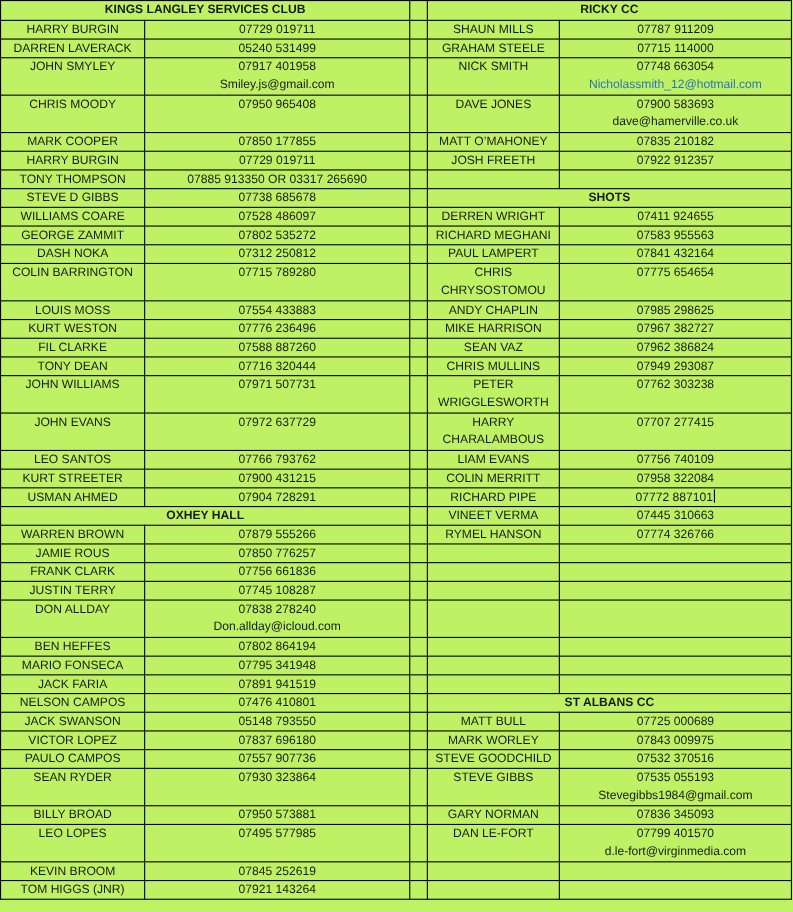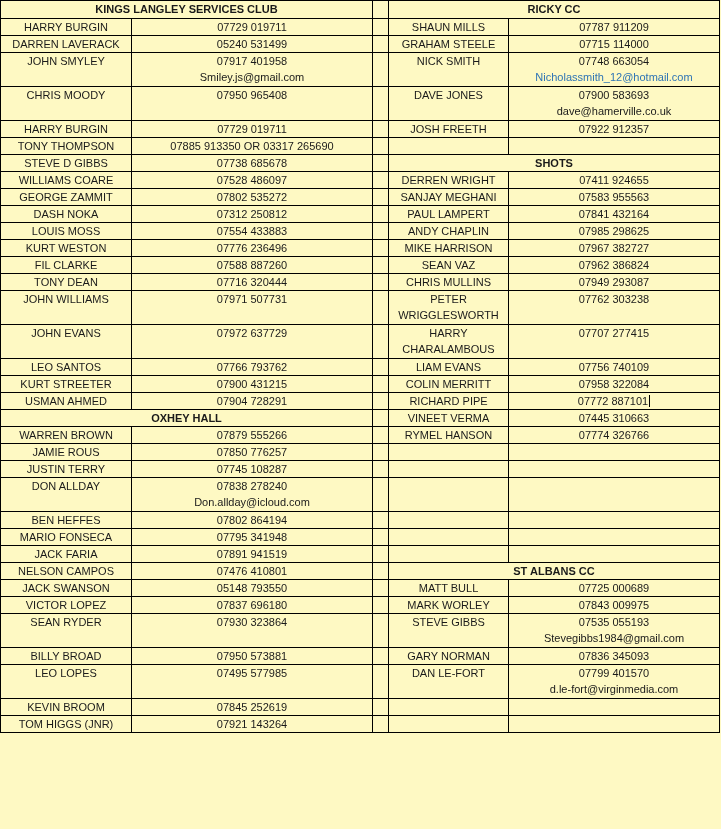--- a/index.html
+++ b/index.html
@@ -1,17 +1,17 @@
 <!DOCTYPE html>
 <html><head>
 <meta charset="utf-8">
 <style>
   html,body{margin:0;padding:0;background:#ffffff;}
   .sheet{
-    width:721px;height:829px;overflow:hidden;background:#fef9c3;position:relative;
+    width:721px;height:829px;overflow:hidden;background:#bef264;position:relative;
   }
   table.grid{
     border-collapse:collapse;table-layout:fixed;width:720px;
     font-family:"Liberation Sans",sans-serif;font-size:11px;color:#1a1a1a;
   }
   table.grid td{
     border:1px solid #000;padding:0 2px;text-align:center;
     vertical-align:top;line-height:16px;overflow:hidden;white-space:normal;
   }
   tr.hdr{height:18px}
@@ -83,20 +83,31 @@
             <div><span>07950 965408</span></div>
           </td>
           <td></td>
           <td><span>DAVE JONES</span></td>
           <td>
             <div><span>07900 583693</span></div>
             <div><span>dave@hamerville.co.uk</span></div>
           </td>
         </tr>
         <tr class="std">
+          <td><span>MARK COOPER</span></td>
+          <td>
+            <div><span>07850 177855</span></div>
+          </td>
+          <td></td>
+          <td><span>MATT O’MAHONEY</span></td>
+          <td>
+            <div><span>07835 210182</span></div>
+          </td>
+        </tr>
+        <tr class="std">
           <td><span>HARRY BURGIN</span></td>
           <td>
             <div><span>07729 019711</span></div>
           </td>
           <td></td>
           <td><span>JOSH FREETH</span></td>
           <td>
             <div><span>07922 912357</span></div>
           </td>
         </tr>
@@ -127,36 +138,47 @@
           <td>
             <div><span>07411 924655</span></div>
           </td>
         </tr>
         <tr class="std">
           <td><span>GEORGE ZAMMIT</span></td>
           <td>
             <div><span>07802 535272</span></div>
           </td>
           <td></td>
-          <td><span>SANJAY MEGHANI</span></td>
+          <td><span>RICHARD MEGHANI</span></td>
           <td>
             <div><span>07583 955563</span></div>
           </td>
         </tr>
         <tr class="std">
           <td><span>DASH NOKA</span></td>
           <td>
             <div><span>07312 250812</span></div>
           </td>
           <td></td>
           <td><span>PAUL LAMPERT</span></td>
           <td>
             <div><span>07841 432164</span></div>
           </td>
         </tr>
+        <tr class="dbl">
+          <td><span>COLIN BARRINGTON</span></td>
+          <td>
+            <div><span>07715 789280</span></div>
+          </td>
+          <td></td>
+          <td><span>CHRIS CHRYSOSTOMOU</span></td>
+          <td>
+            <div><span>07775 654654</span></div>
+          </td>
+        </tr>
         <tr class="std">
           <td><span>LOUIS MOSS</span></td>
           <td>
             <div><span>07554 433883</span></div>
           </td>
           <td></td>
           <td><span>ANDY CHAPLIN</span></td>
           <td>
             <div><span>07985 298625</span></div>
           </td>
@@ -265,20 +287,29 @@
           <td></td>
           <td><span>RYMEL HANSON</span></td>
           <td>
             <div><span>07774 326766</span></div>
           </td>
         </tr>
         <tr class="std">
           <td><span>JAMIE ROUS</span></td>
           <td>
             <div><span>07850 776257</span></div>
+          </td>
+          <td></td>
+          <td></td>
+          <td></td>
+        </tr>
+        <tr class="std">
+          <td><span>FRANK CLARK</span></td>
+          <td>
+            <div><span>07756 661836</span></div>
           </td>
           <td></td>
           <td></td>
           <td></td>
         </tr>
         <tr class="std">
           <td><span>JUSTIN TERRY</span></td>
           <td>
             <div><span>07745 108287</span></div>
           </td>
@@ -344,20 +375,31 @@
         </tr>
         <tr class="std">
           <td><span>VICTOR LOPEZ</span></td>
           <td>
             <div><span>07837 696180</span></div>
           </td>
           <td></td>
           <td><span>MARK WORLEY</span></td>
           <td>
             <div><span>07843 009975</span></div>
+          </td>
+        </tr>
+        <tr class="std">
+          <td><span>PAULO CAMPOS</span></td>
+          <td>
+            <div><span>07557 907736</span></div>
+          </td>
+          <td></td>
+          <td><span>STEVE GOODCHILD</span></td>
+          <td>
+            <div><span>07532 370516</span></div>
           </td>
         </tr>
         <tr class="dbl">
           <td><span>SEAN RYDER</span></td>
           <td>
             <div><span>07930 323864</span></div>
           </td>
           <td></td>
           <td><span>STEVE GIBBS</span></td>
           <td>

